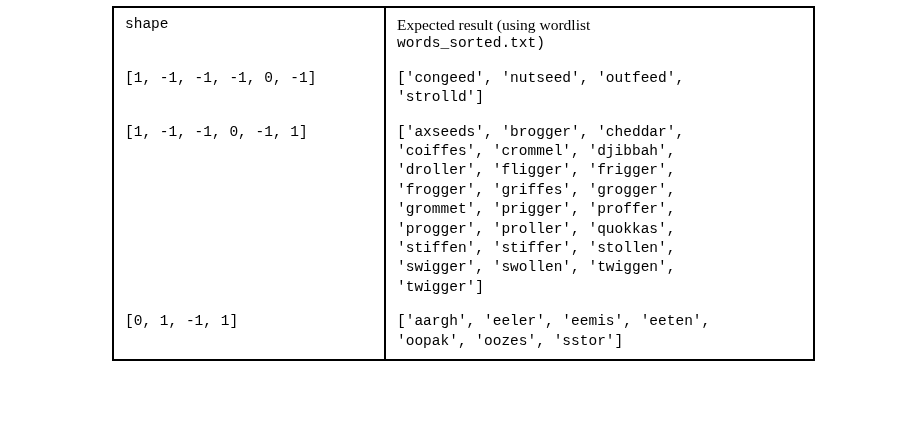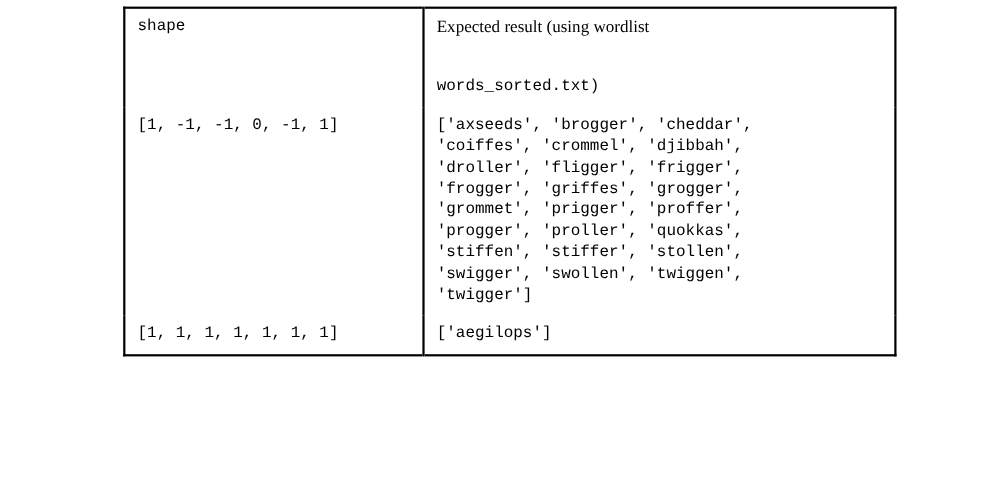--- a/index.html
+++ b/index.html
@@ -72,21 +72,20 @@
     font-family: Liberation Serif, serif;
     font-size: 15.5px;
     line-height: 19.4px;
     display: block;
   }
   .header-line-mono {
     font-family: "Liberation Mono", "DejaVu Sans Mono", monospace;
     font-size: 14.5px;
     line-height: 19.4px;
     display: block;
-    margin-top: 36px;
   }
 
   .cell-shape .mono { display: block; }
   .cell-result .mono { display: block; }
 </style>
 </head>
 <body>
 
 <div id="page">
 
@@ -100,44 +99,54 @@
       <tr>
         <td class="cell-shape">
           <span class="mono">shape</span>
         </td>
         <td class="cell-result">
           <span class="header-line-serif">Expected result (using wordlist</span>
           <span class="header-line-mono">words_sorted.txt)</span>
         </td>
       </tr>
 
+      <tr class="sep-thin">
+        <td class="cell-shape">
+          <span class="mono">[1, -1, -1, -1, 0, -1]</span>
+        </td>
+        <td class="cell-result">
+          <span class="mono">['congeed', 'nutseed', 'outfeed',
+'strolld']</span>
+        </td>
+      </tr>
 
       <tr class="sep-thick">
         <td class="cell-shape">
           <span class="mono">[1, -1, -1, 0, -1, 1]</span>
         </td>
         <td class="cell-result">
           <span class="mono">['axseeds', 'brogger', 'cheddar',
 'coiffes', 'crommel', 'djibbah',
 'droller', 'fligger', 'frigger',
 'frogger', 'griffes', 'grogger',
 'grommet', 'prigger', 'proffer',
 'progger', 'proller', 'quokkas',
 'stiffen', 'stiffer', 'stollen',
 'swigger', 'swollen', 'twiggen',
 'twigger']</span>
         </td>
       </tr>
 
-
-      <tr class="sep-grey">
+      <tr class="sep-thin">
         <td class="cell-shape">
-          <span class="mono">[1, 1, 1, 1, 1, 1, 1]</span>
+          <span class="mono">[0, 1, -1, 1]</span>
         </td>
         <td class="cell-result">
-          <span class="mono">['aegilops']</span>
+          <span class="mono">['aargh', 'eeler', 'eemis', 'eeten',
+'oopak', 'oozes', 'sstor']</span>
         </td>
       </tr>
+
 
     </tbody>
   </table>
 
 </div>
 
 </body></html>

